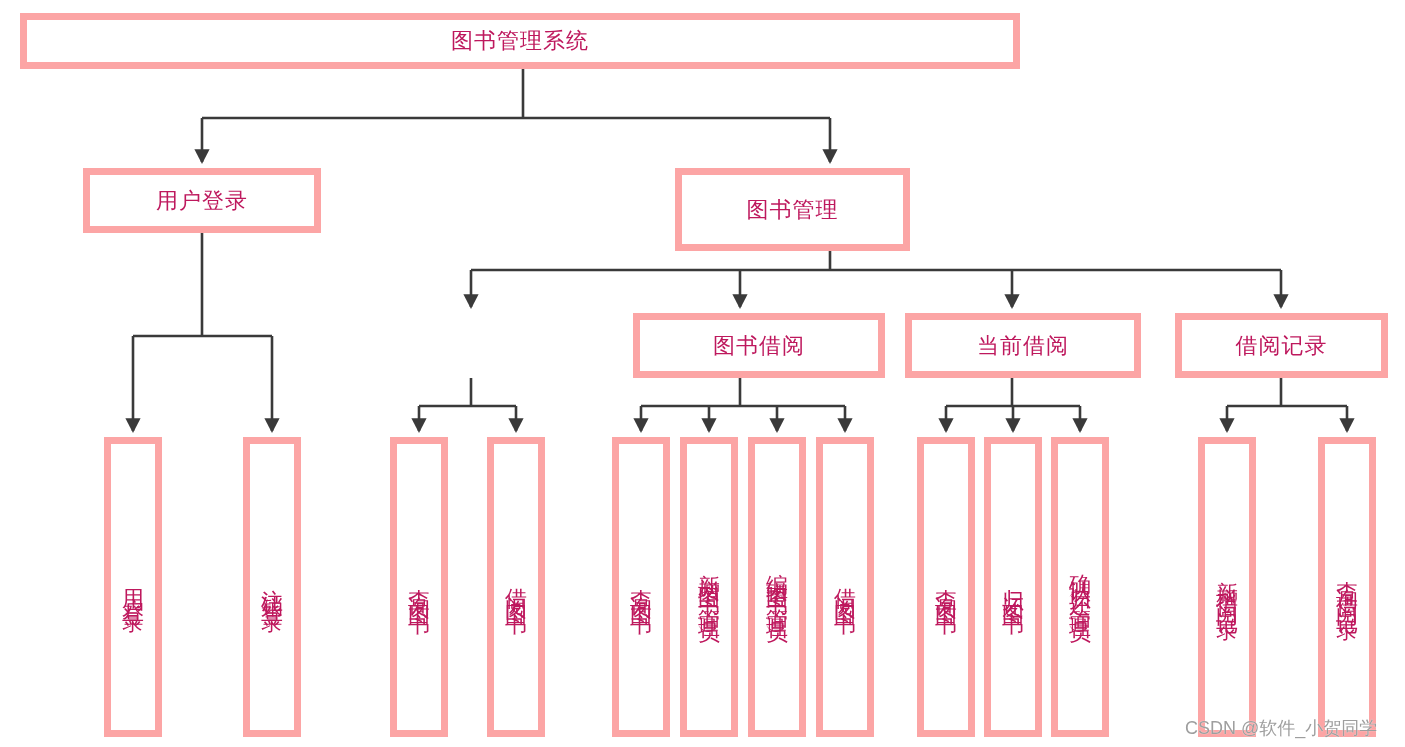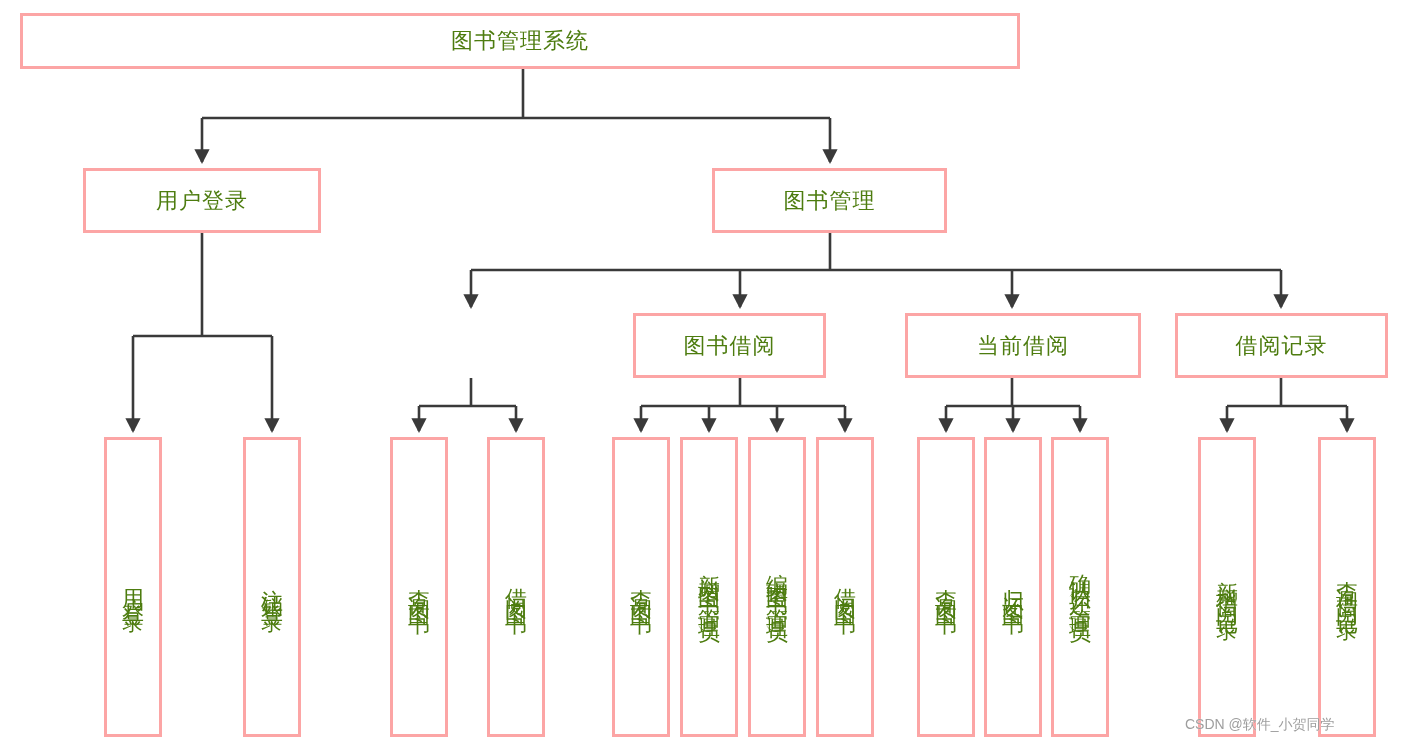--- a/index.html
+++ b/index.html
@@ -7,43 +7,43 @@
     position:relative;
     width:1405px;height:747px;
     background:#ffffff;
     font-family:"Liberation Sans","DejaVu Sans",sans-serif;
     overflow:hidden;
   }
   #wires{position:absolute;left:0;top:0;width:1405px;height:747px;}
   .box{
     position:absolute;
     box-sizing:border-box;
-    border:3px solid #fca5a5;
+    border:7px solid #fca5a5;
     background:#ffffff;
     display:flex;align-items:center;justify-content:center;
-    color:#4d7c0f;
+    color:#be185d;
   }
   .hlabel{
     font-size:22px;
     letter-spacing:1px;
     white-space:nowrap;
   }
   .leaf .vlabel{
     writing-mode:vertical-rl;
     text-orientation:mixed;
     font-size:22px;
     letter-spacing:8px;
     line-height:1;
   }
   .leaf.long .vlabel{letter-spacing:7px;}
   #watermark{
     position:absolute;
     left:1185px;top:716px;
     width:220px;
-    font-size:14px;
+    font-size:18px;
     color:#9e9e9e;
     white-space:nowrap;
     z-index:5;
     text-shadow:0 0 1px #ffffff;
   }
 </style>
 </head>
 <body>
 
 <div id="stage">
@@ -91,25 +91,25 @@
     </g>
   </svg>
 
   <div class="box" style="left:20px;top:13px;width:1000px;height:56px;">
     <span class="hlabel">图书管理系统</span>
   </div>
 
   <div class="box" style="left:83px;top:168px;width:238px;height:65px;">
     <span class="hlabel">用户登录</span>
   </div>
-  <div class="box" style="left:712px;top:168px;width:235px;height:65px;">
+  <div class="box" style="left:675px;top:168px;width:235px;height:83px;">
     <span class="hlabel">图书管理</span>
   </div>
 
-  <div class="box" style="left:633px;top:313px;width:193px;height:65px;">
+  <div class="box" style="left:633px;top:313px;width:252px;height:65px;">
     <span class="hlabel">图书借阅</span>
   </div>
   <div class="box" style="left:905px;top:313px;width:236px;height:65px;">
     <span class="hlabel">当前借阅</span>
   </div>
   <div class="box" style="left:1175px;top:313px;width:213px;height:65px;">
     <span class="hlabel">借阅记录</span>
   </div>
 
   <div class="box leaf" style="left:104px;top:437px;width:58px;height:300px;">

